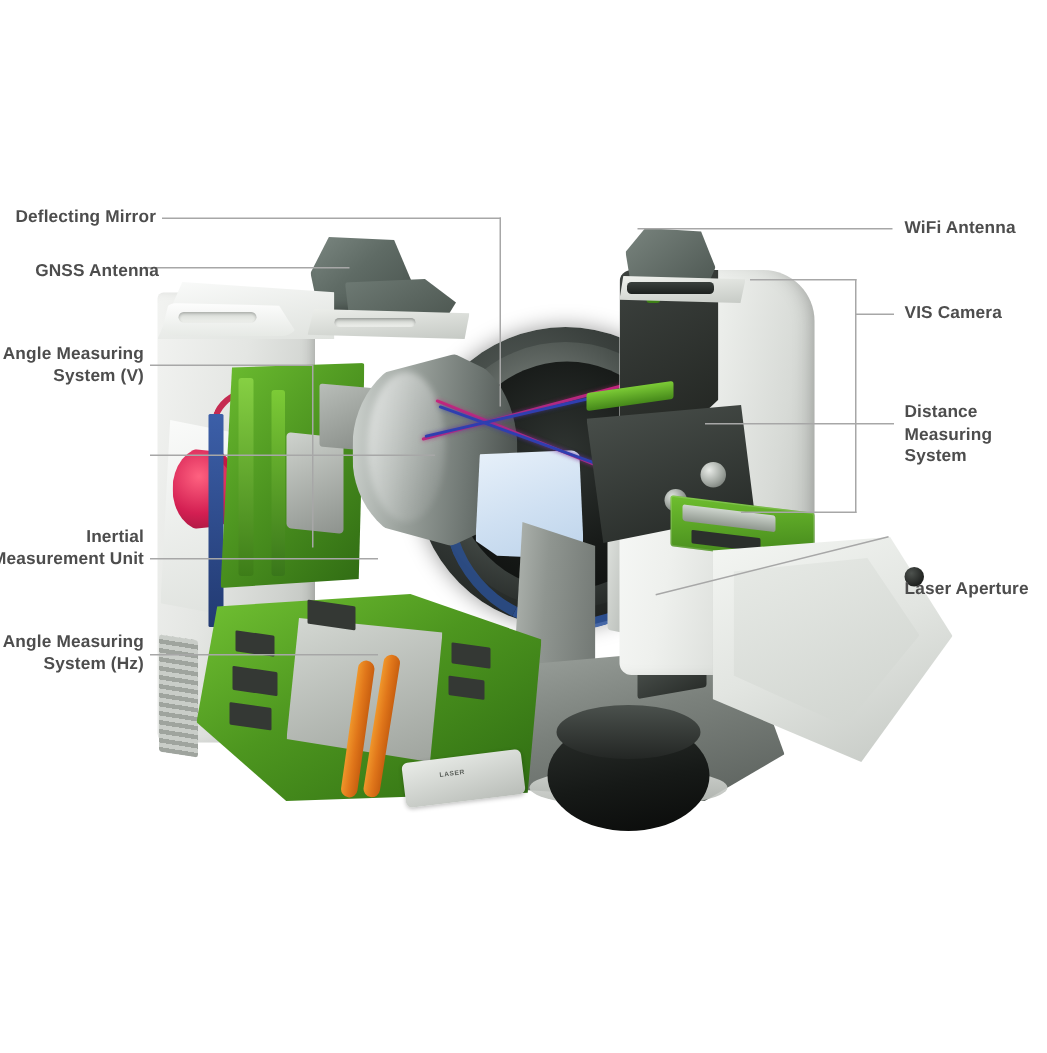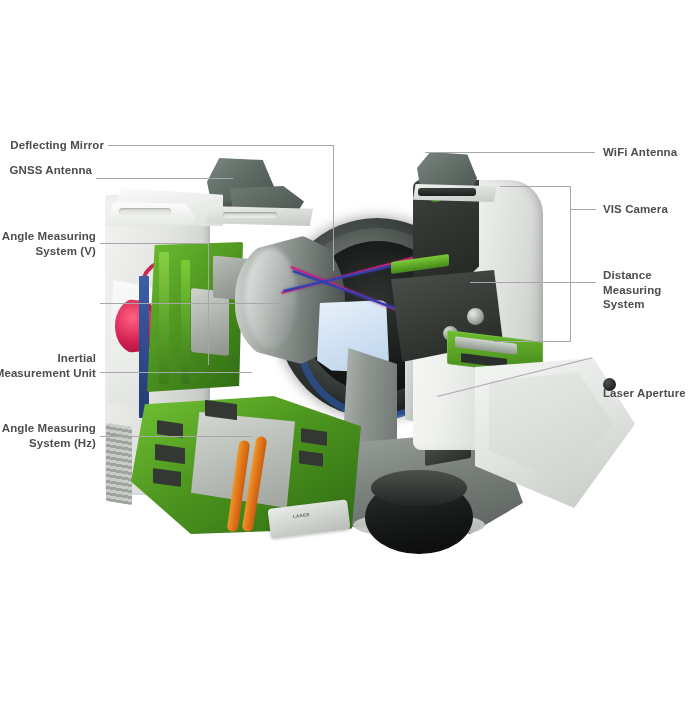--- a/index.html
+++ b/index.html
@@ -311,21 +311,21 @@
   <div class="ln lh" style="left:500px;top:186px;width:71px;"></div>
   <div class="ln lh" style="left:494px;top:341px;width:77px;"></div>
   <div class="ln lh" style="left:570px;top:209px;width:26px;"></div>
 
   <div class="ln lh" style="left:470px;top:282px;width:126px;"></div>
 
   <div class="diag" style="left:437px;top:396px;width:160px;transform:rotate(-14deg);"></div>
 
   <div class="label l" style="left:0px;top:138px;width:104px;">Deflecting Mirror</div>
 
-  <div class="label l" style="left:0px;top:163px;width:92px;">GNSS Antenna</div>
+  <div class="label l" style="left:0px;top:174px;width:92px;padding-left:14px;">GNSS Antenna</div>
 
   <div class="label l" style="left:0px;top:229px;width:96px;">Angle Measuring
 System (V)</div>
 
 
   <div class="label l" style="left:-8px;top:351px;width:104px;">Inertial
 Measurement Unit</div>
 
   <div class="label l" style="left:0px;top:421px;width:96px;">Angle Measuring
 System (Hz)</div>

